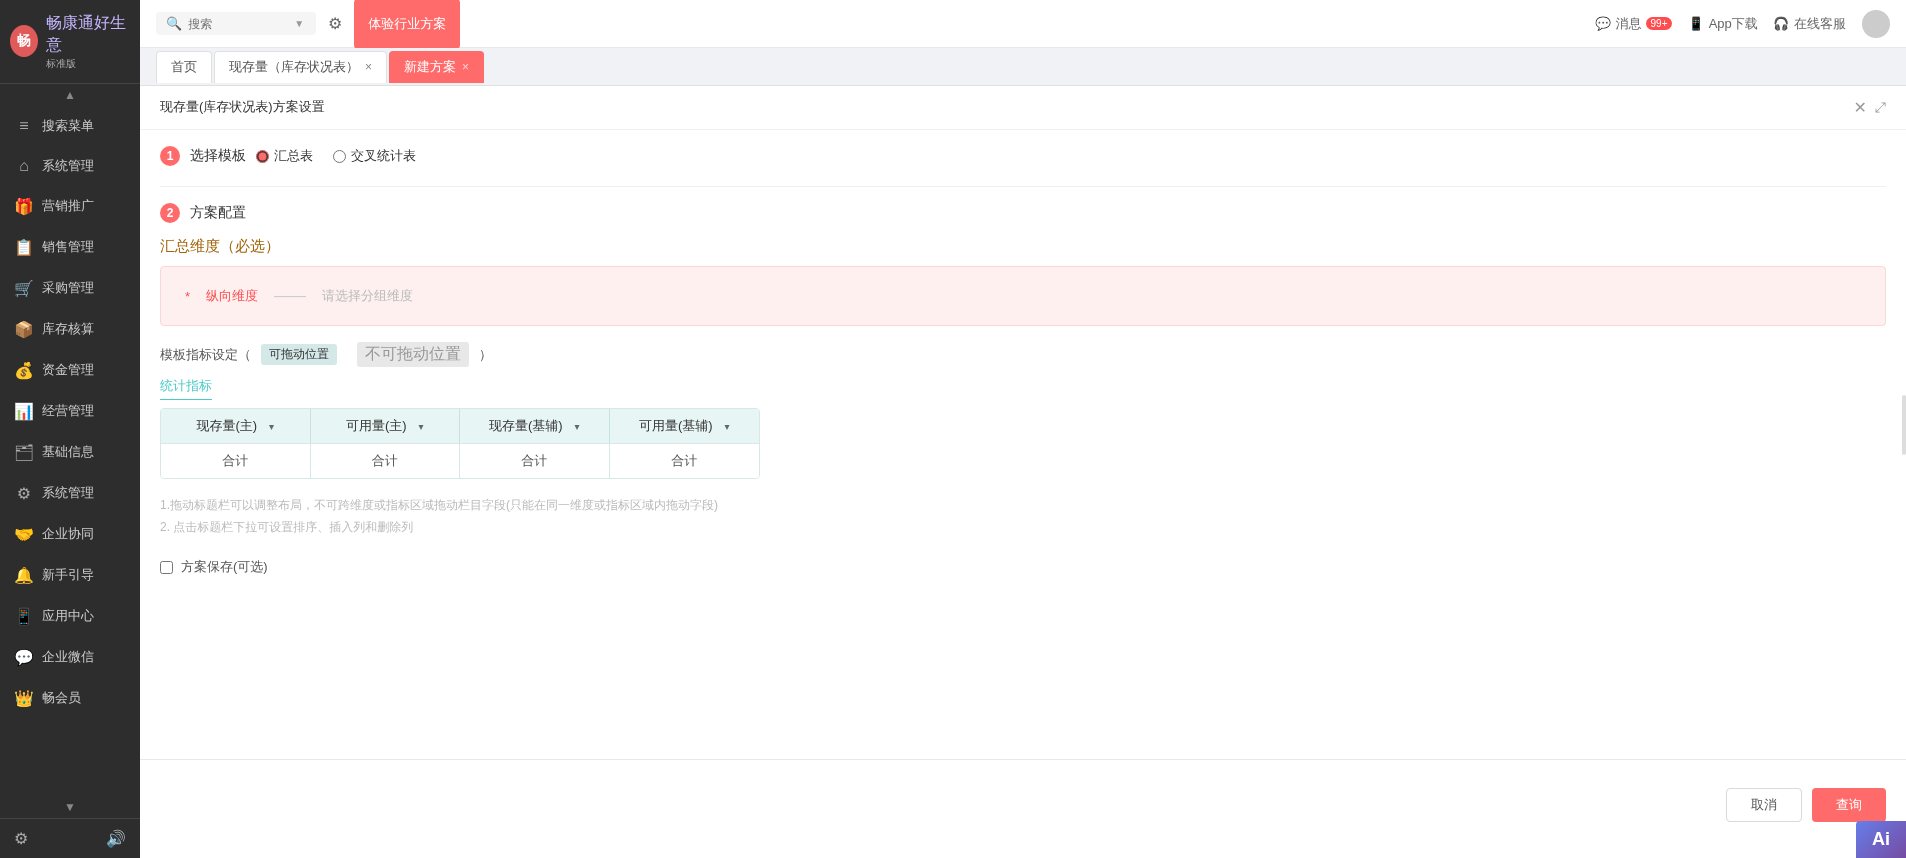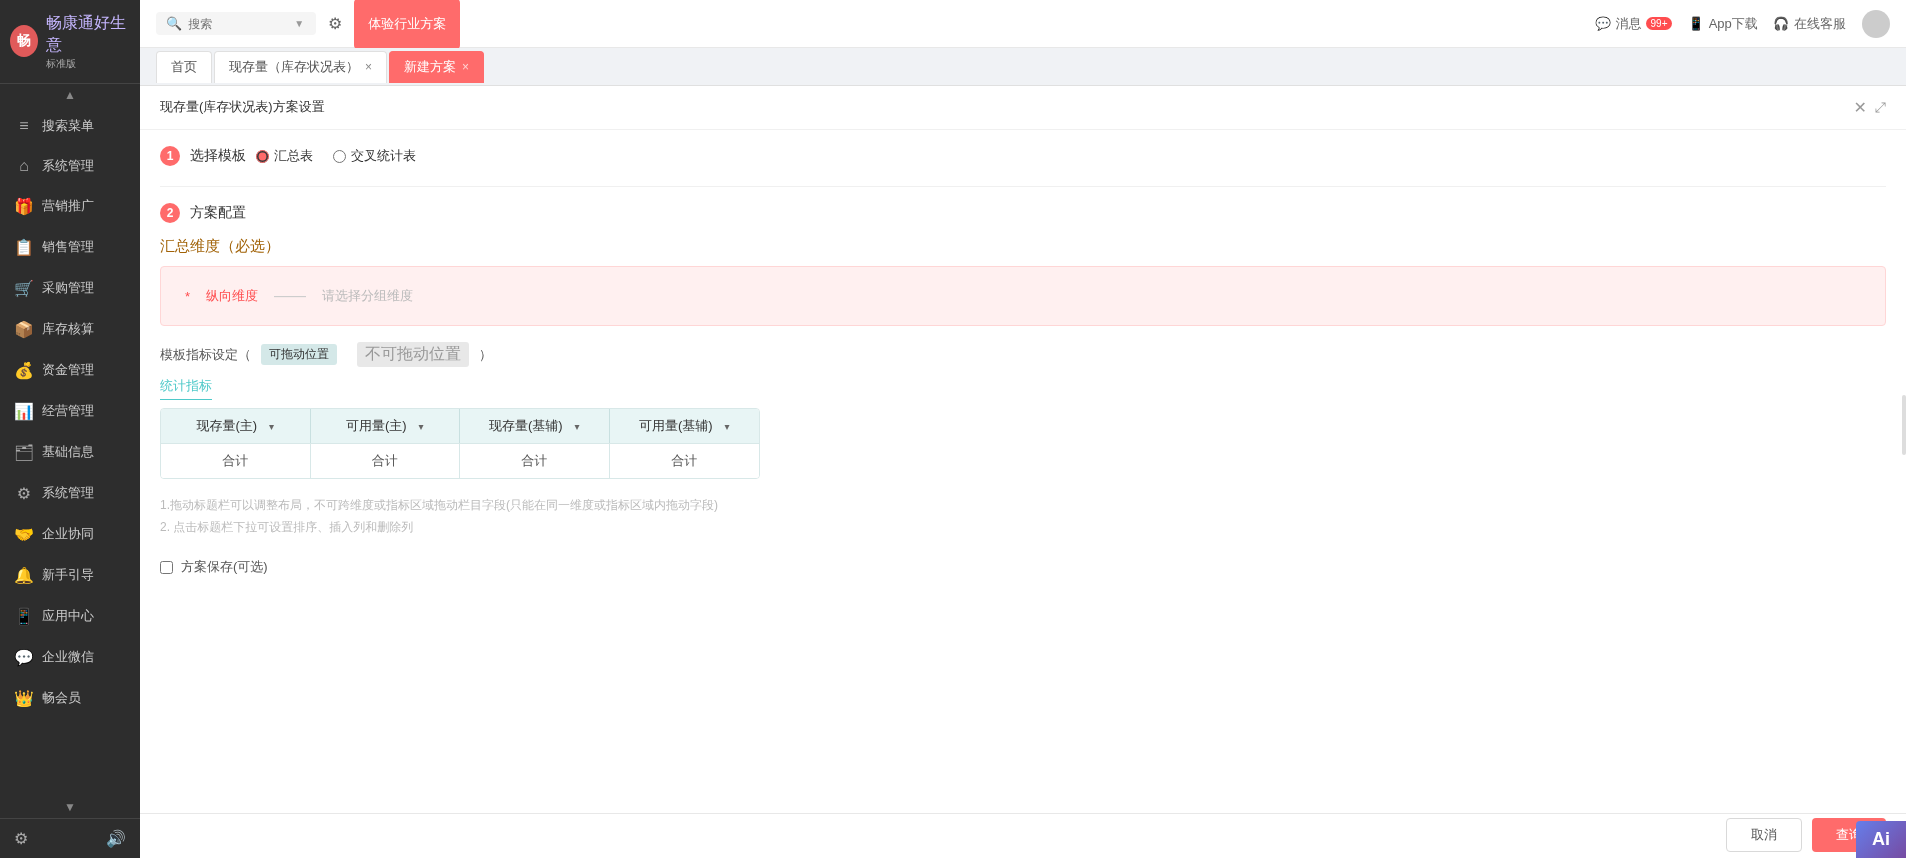--- a/index.html
+++ b/index.html
@@ -257,24 +257,24 @@
     
     .tips-section { color: #bbb; font-size: 12px; line-height: 1.8; margin-bottom: 16px; }
 
     
     .save-option { display: flex; align-items: center; gap: 8px; font-size: 13px; color: #555; }
     .save-checkbox { accent-color: #666; }
 
     
     .footer-bar {
       position: sticky;
-      bottom: 2px;
+      bottom: 8px;
       background: #fff;
       border-top: 1px solid #e8e8e8;
-      padding: 4px 20px;
+      padding: 28px 20px;
       display: flex;
       justify-content: flex-end;
       gap: 10px;
     }
     .btn-cancel {
       background: #fff; border: 1px solid #d9d9d9; color: #555;
       padding: 7px 24px; border-radius: 4px; cursor: pointer; font-size: 13px;
     }
     .btn-query {
       background: #ff6b6b; border: none; color: #fff;

